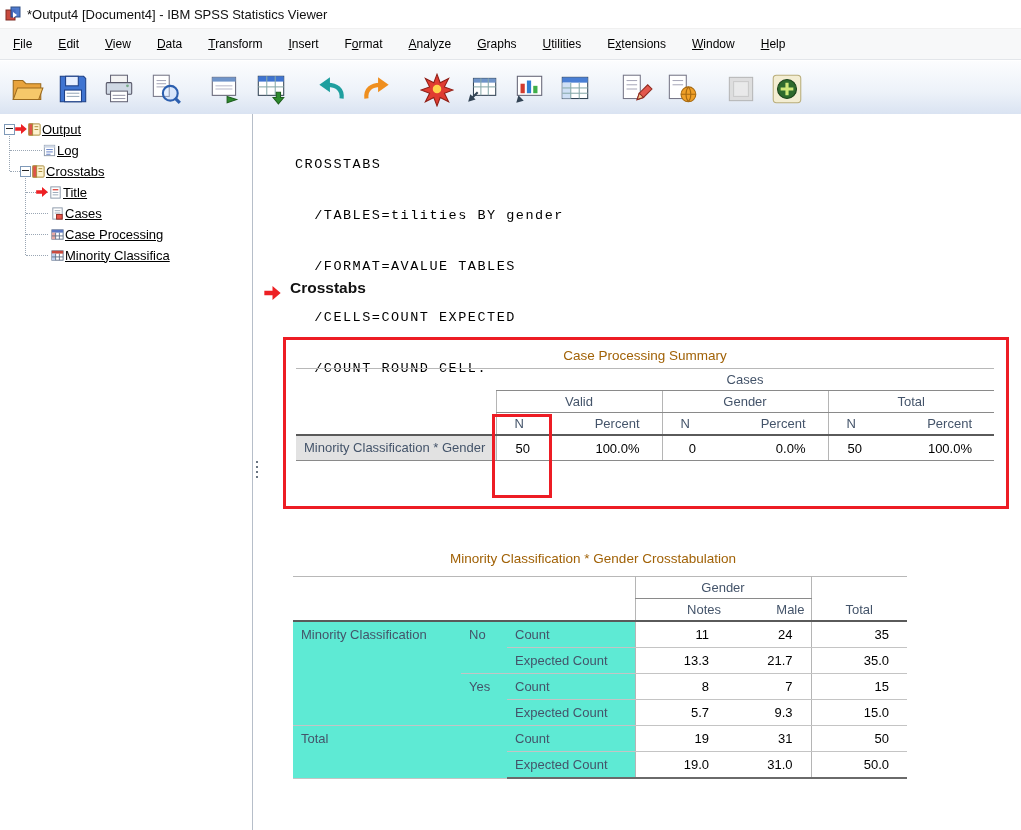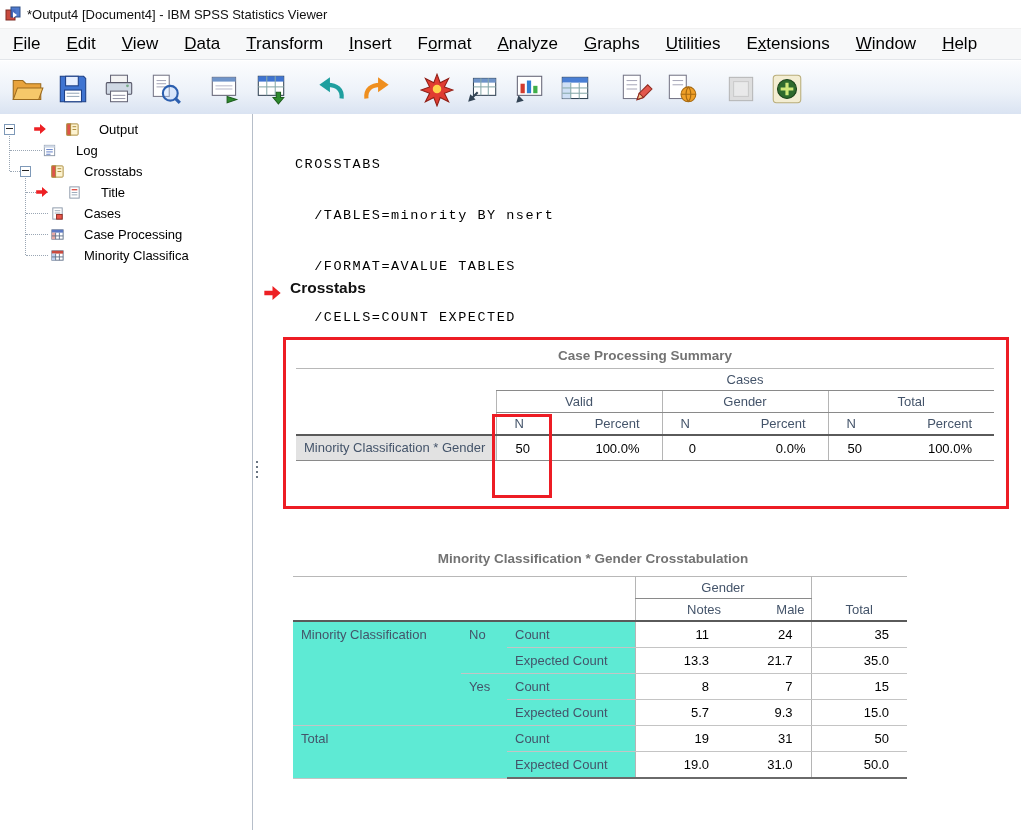--- a/index.html
+++ b/index.html
@@ -5,56 +5,56 @@
   html,body{margin:0;padding:0;}
   body{
     width:1021px;height:830px;overflow:hidden;position:relative;
     font-family:"Liberation Sans",sans-serif;background:#fff;color:#000;
     -webkit-font-smoothing:antialiased;
   }
   
   .titlebar{height:28px;display:flex;align-items:center;background:#fff;padding-left:5px;gap:6px;border-bottom:1px solid #f0f0f0;}
   .titlebar .title-text{font-size:13px;color:#111;}
   
-  .menubar{height:30px;display:flex;align-items:center;background:#f7f8f9;font-size:17px;border-bottom:1px solid #e3e6ea;}
+  .menubar{height:30px;display:flex;align-items:center;background:#f7f8f9;font-size:12px;border-bottom:1px solid #e3e6ea;}
   .menu-item{padding:5px 13px;cursor:default;white-space:nowrap;}
   .menu-item u{text-decoration:underline;}
   
   .toolbar{height:56px;display:flex;align-items:center;padding-left:4px;
     background:linear-gradient(180deg,#fcfdfe 0%,#edf2f9 55%,#d7e1f1 100%);
     border-bottom:1px solid #a9b6c9;border-top:1px solid #fff;}
   .tb-btn{width:46px;height:46px;display:flex;align-items:center;justify-content:center;border-radius:3px;}
   .tb-btn svg{width:36px;height:36px;}
   .tb-gap{width:14px;}
   .tb-btn.disabled{opacity:.9;}
   
   .main{position:absolute;top:114px;left:0;right:0;bottom:0;background:#fff;}
   .tree-panel{position:absolute;left:0;top:0;width:252px;bottom:0;background:#fff;overflow:hidden;font-size:13px;}
   .splitter{position:absolute;left:252px;top:0;width:7px;bottom:0;background:#fff;border-left:1px solid #b6bec9;border-right:1px solid #e4e8ee;}
   .splitter .dot{width:2px;height:2px;background:#6b7683;margin:3px auto;}
   .splitter .dots{position:absolute;top:48%;left:0;right:0;}
   .content-panel{position:absolute;left:259px;right:0;top:0;bottom:0;background:#fff;overflow:hidden;}
   
-  .tree-row{position:absolute;height:20px;display:flex;align-items:center;gap:19px;white-space:nowrap;}
+  .tree-row{position:absolute;height:20px;display:flex;align-items:center;gap:0;white-space:nowrap;text-decoration:underline;}
   .tree-row .lbl{color:#000;}
   .expander{width:9px;height:9px;border:1px solid #7e99b8;background:#fff;position:relative;flex:0 0 auto;}
   .expander::after{content:"";position:absolute;left:1px;right:1px;top:3px;height:1px;background:#222;}
   .tree-icon{flex:0 0 auto;width:15px;height:15px;}
   .connector{position:absolute;}
   .connector.v{border-left:1px dotted #9aa6b4;width:0;}
   .connector.h{border-top:1px dotted #9aa6b4;height:0;}
   
   .log-block{position:absolute;left:36px;top:8px;font-family:"Liberation Mono","DejaVu Sans Mono",monospace;font-size:13.5px;line-height:17px;letter-spacing:1.5px;white-space:pre;color:#000;}
   .section-arrow{position:absolute;left:5px;top:172px;}
   .section-heading{position:absolute;left:31px;top:165px;margin:0;font-size:15.5px;font-weight:bold;color:#111;}
   
   .case-box{position:absolute;left:24px;top:223px;width:720px;height:166px;border:3px solid #ed1c24;}
   .n-box{position:absolute;left:206px;top:74px;width:54px;height:78px;border:3px solid #ed1c24;pointer-events:none;}
   
-  .tbl-title{font-weight:bold;font-size:13.5px;text-align:center;color:#737373;}
+  .tbl-title{font-weight:normal;font-size:13.5px;text-align:center;color:#a16207;}
   .case-title{margin:8px 0 5px 10px;width:698px;}
   .spss{border-collapse:collapse;table-layout:fixed;font-size:13px;}
   .spss th,.spss td{font-weight:normal;padding:3px 6px;overflow:hidden;}
   .case-tbl{margin-left:10px;border-top:1px solid #b8b8b8;}
   .cases-h{color:#44546a;text-align:center;border-bottom:1px solid #8a8a8a;padding:2px;}
   .grp{color:#44546a;text-align:center;border-bottom:1px solid #8a8a8a;padding:3px;}
   .cr3 th{border-bottom:2px solid #5a5a5a;padding:3px;}
   .corner{border-bottom:2px solid #5a5a5a;}
   .gl{border-left:1px solid #b5b5b5;margin-left:39px;}
   .nh{text-align:center;color:#44546a;}
@@ -349,23 +349,24 @@
         <div class="dot"></div>
         <div class="dot"></div>
         <div class="dot"></div>
     </div>
   </div>
 
   <div class="content-panel">
 
     <div class="log-block">
       <div>CROSSTABS</div>
-      <div>  /TABLES=minority BY nsert</div>
+      <div>  /TABLES=tilities BY gender</div>
       <div>  /FORMAT=AVALUE TABLES</div>
       <div>  /CELLS=COUNT EXPECTED</div>
+      <div>  /COUNT ROUND CELL.</div>
     </div>
 
     <svg class="section-arrow" width="17" height="14" viewBox="0 0 14 12">
         <path d="M0 4h7V0l7 6-7 6V8H0z" fill="#ed2024"></path>
       </svg>
     <h2 class="section-heading">Crosstabs</h2>
 
     <div class="case-box">
       <div class="tbl-title case-title">Case Processing Summary</div>
       <table class="spss case-tbl">

